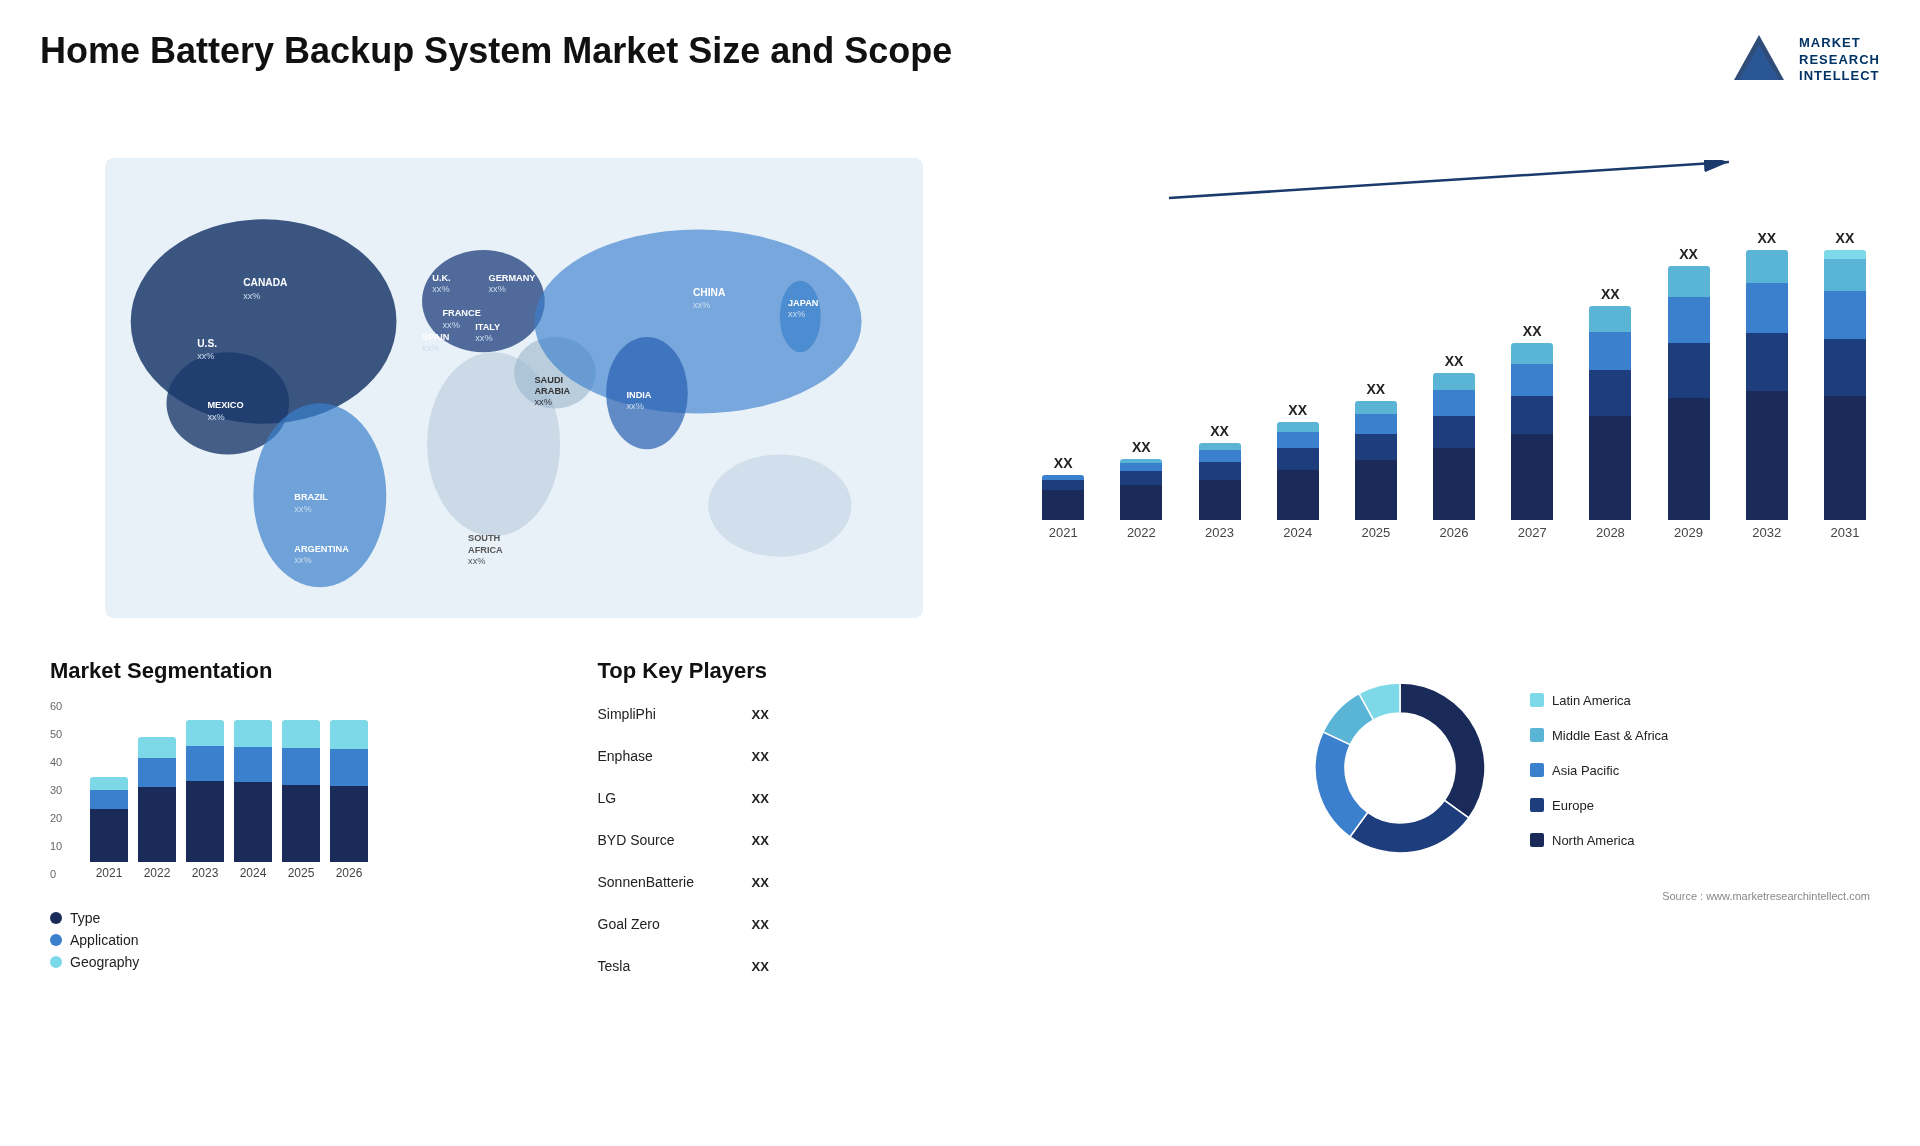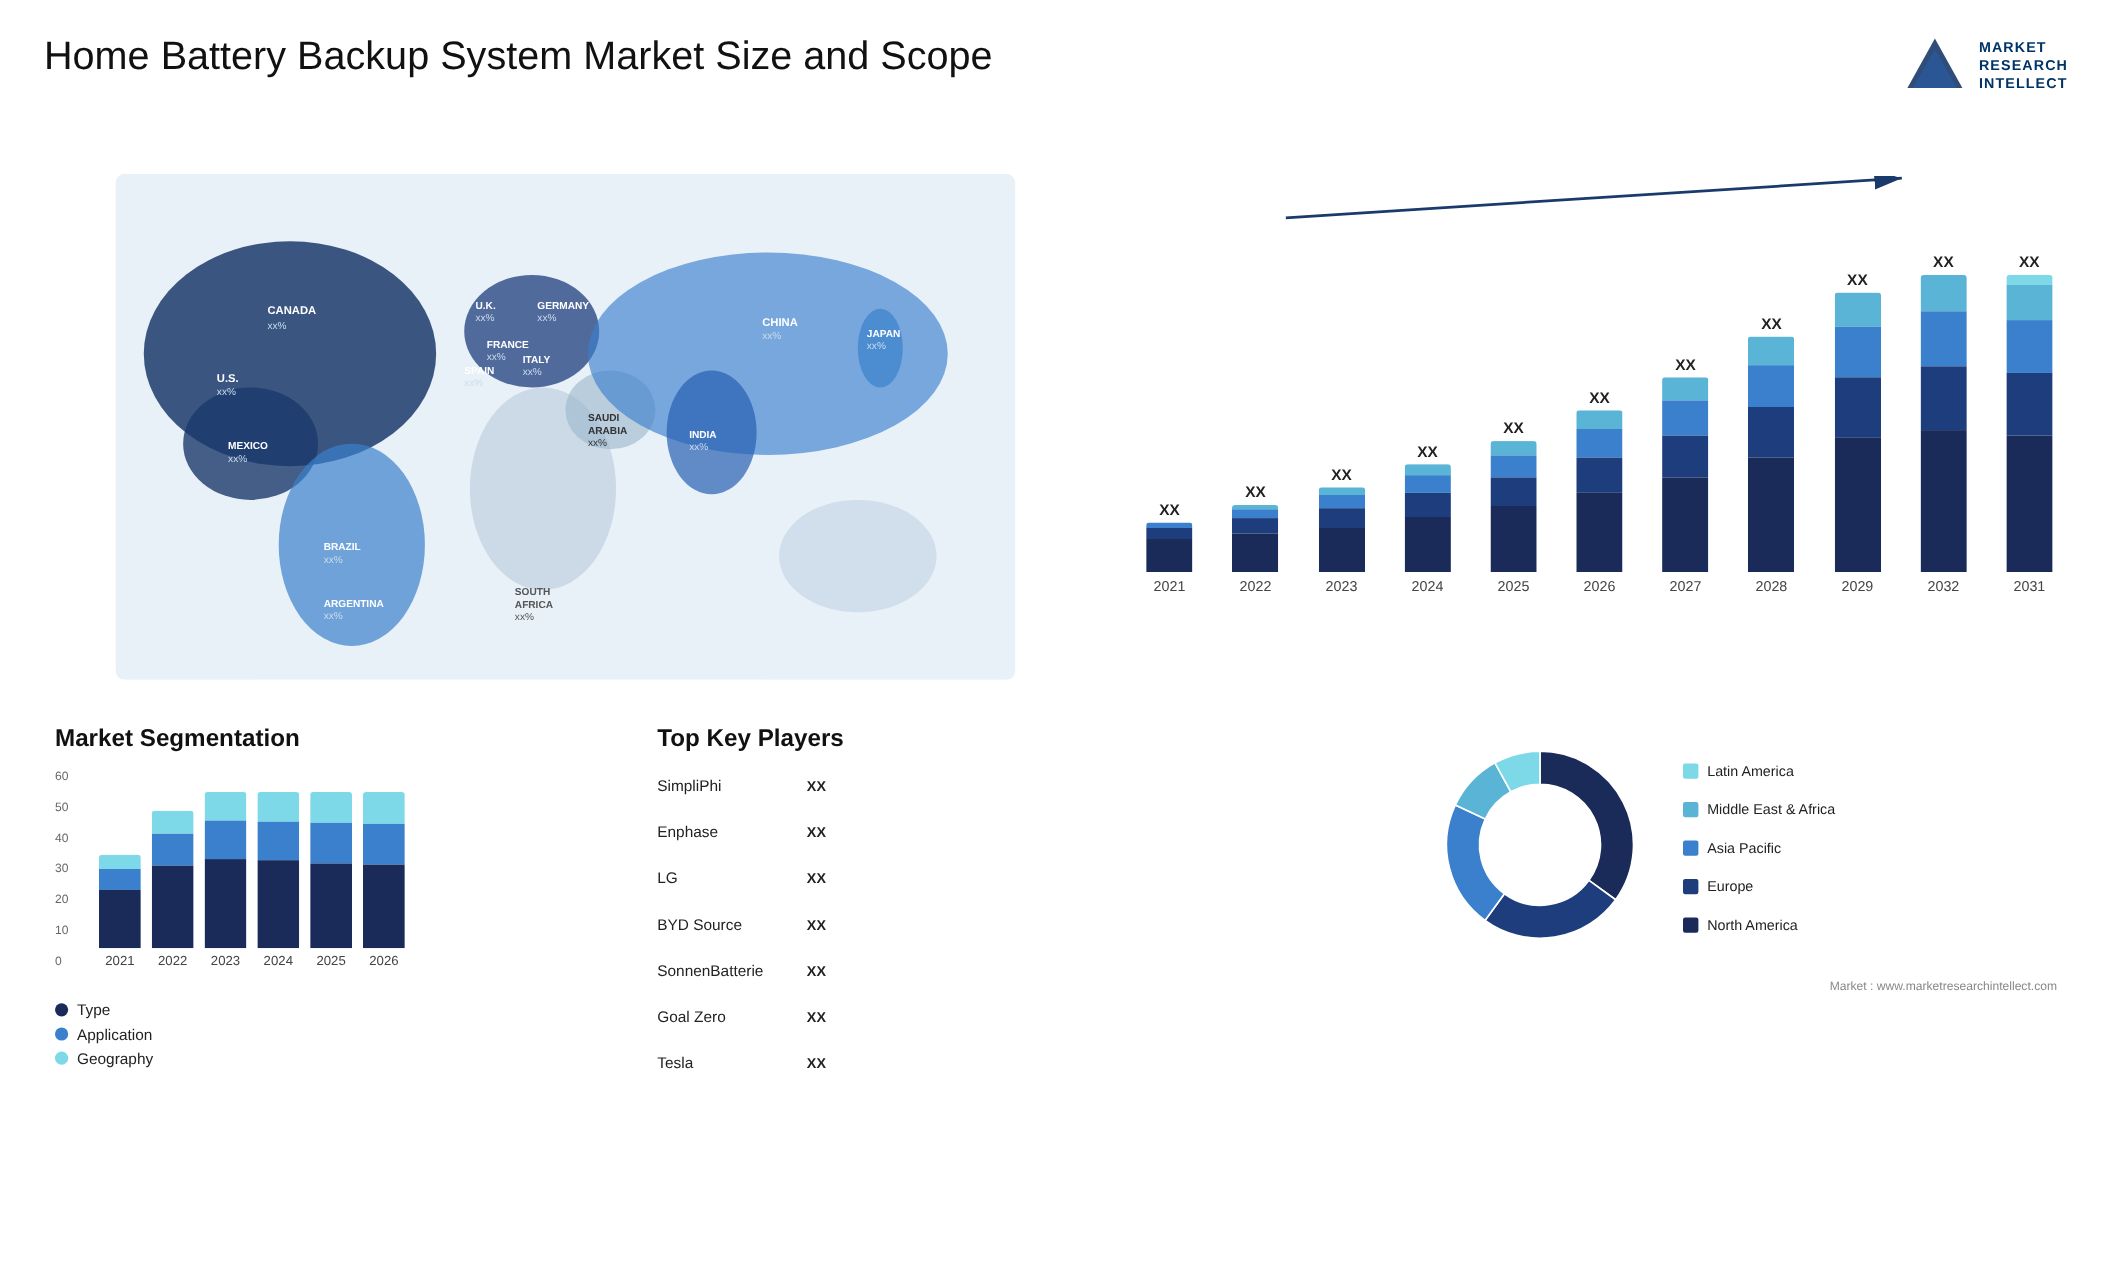--- a/index.html
+++ b/index.html
@@ -14,21 +14,21 @@
 
     
     .header {
       display: flex;
       justify-content: space-between;
       align-items: flex-start;
       margin-bottom: 20px;
     }
     .page-title {
       font-size: 36px;
-      font-weight: 400;
+      font-weight: 700;
       color: #111;
     }
     .logo-area {
       display: flex;
       align-items: center;
       gap: 10px;
     }
     .logo-icon {
       width: 60px;
       height: 60px;
@@ -179,21 +179,21 @@
 
     
     .players-container {
       flex: 0.9;
       padding: 10px;
     }
     .player-row {
       display: flex;
       align-items: center;
       margin-bottom: 14px;
-      gap: 0;
+      gap: 18px;
     }
     .player-name {
       font-size: 14px;
       color: #222;
       width: 130px;
       flex-shrink: 0;
     }
     .player-bar-wrap {
       flex: 1;
       height: 28px;
@@ -666,15 +666,15 @@
           <div class="regional-legend-item">
             <div class="regional-legend-color" style="background: rgb(30, 61, 124);"></div>
             <span>Europe</span>
           </div>
           <div class="regional-legend-item">
             <div class="regional-legend-color" style="background: rgb(26, 43, 90);"></div>
             <span>North America</span>
           </div>
         </div>
     </div>
-    <div class="source-text">Market : www.marketresearchintellect.com</div>
+    <div class="source-text">Source : www.marketresearchintellect.com</div>
   </div>
 </div>
 
 </body></html>

